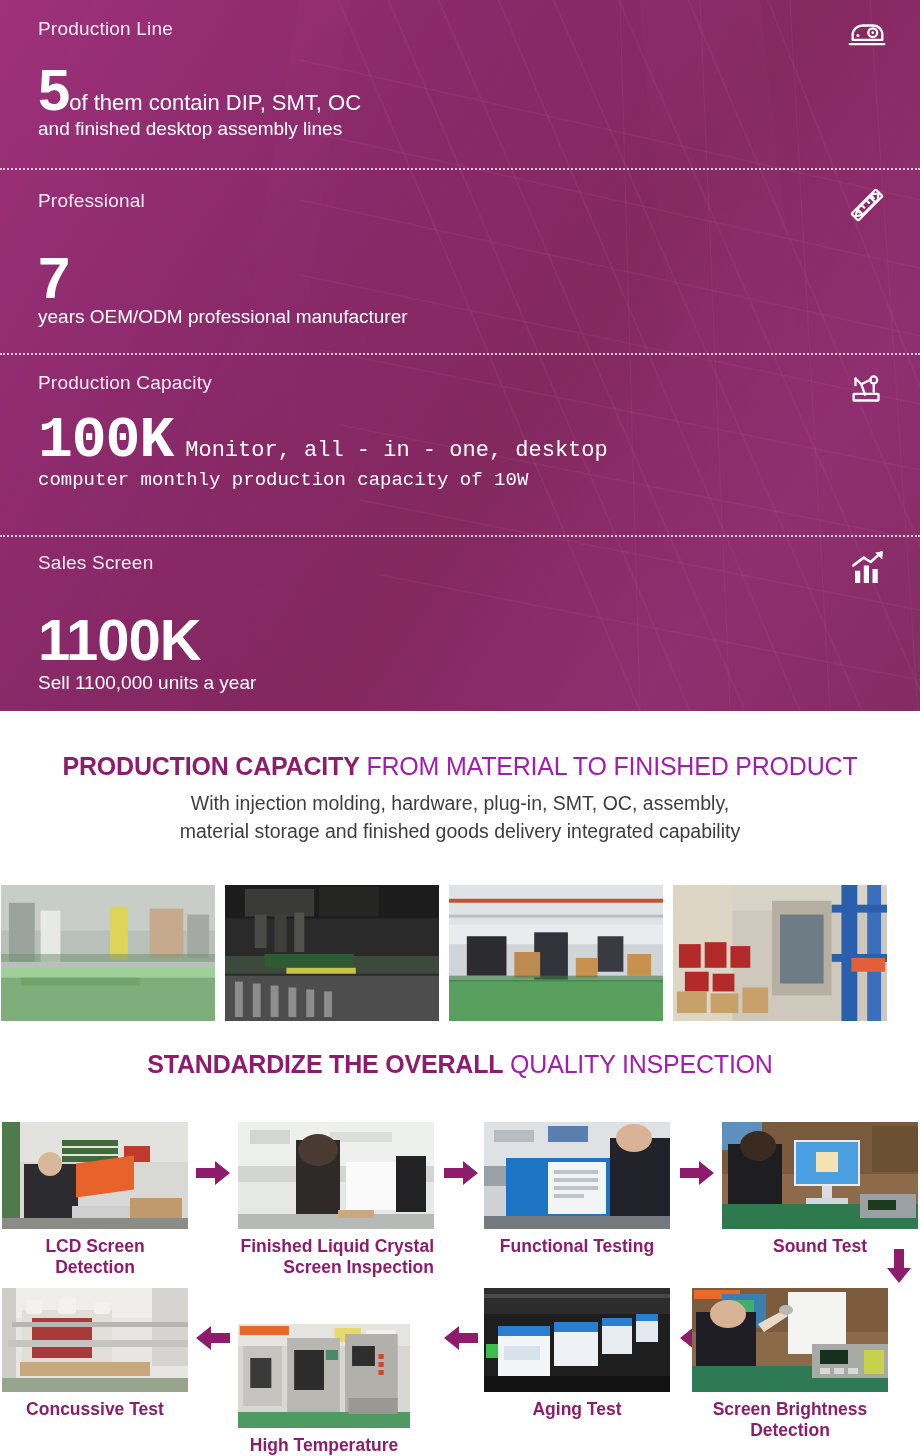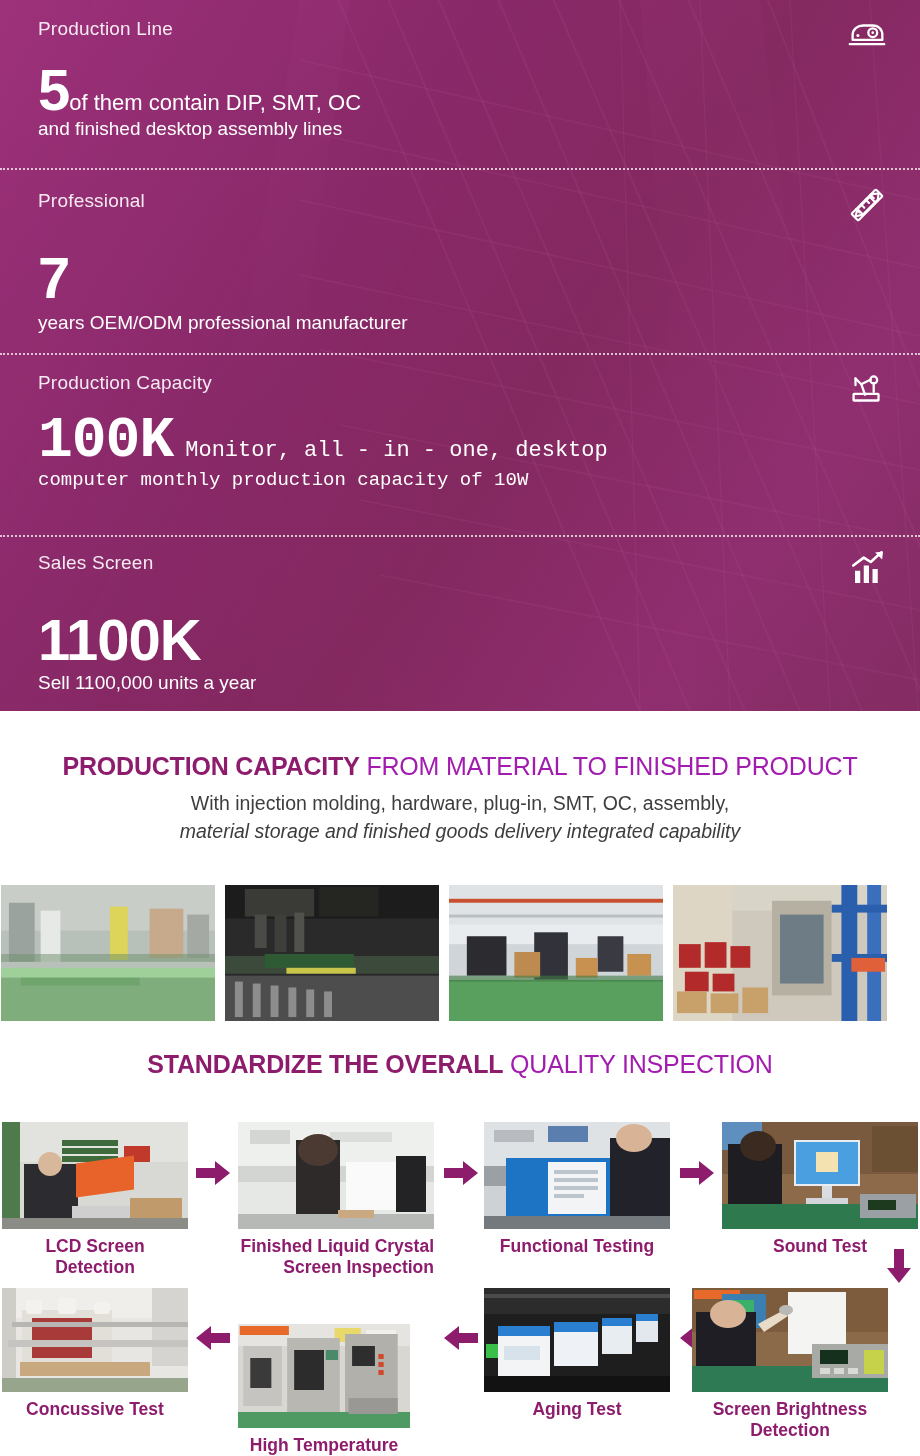--- a/index.html
+++ b/index.html
@@ -203,21 +203,21 @@
       </svg>
     </div>
     <div class="divider" style="top:168px;"></div>
 
     <div class="stat" style="top:190px;">
       <div class="stat-label">Professional</div>
       <div class="stat-body" style="margin-top:38px;">
         <div class="inline-wrap">
           <span class="big">7</span><span class="stat-desc"></span>
         </div>
-        <span class="stat-desc2" style="margin-top:6px;">years OEM/ODM professional manufacturer</span>
+        <span class="stat-desc2" style="">years OEM/ODM professional manufacturer</span>
       </div>
     </div>
     <div class="stat-icon" style="top:182px;">
       <svg viewBox="0 0 48 48" fill="none" stroke="currentColor" stroke-width="2.2" stroke-linecap="round" stroke-linejoin="round">
         <g transform="rotate(-45 24 24)">
           <rect x="6" y="19" width="36" height="10" rx="1"></rect>
           <line x1="13" y1="19" x2="13" y2="24"></line>
           <line x1="20" y1="19" x2="20" y2="24"></line>
           <line x1="27" y1="19" x2="27" y2="24"></line>
           <line x1="34" y1="19" x2="34" y2="24"></line>
@@ -271,21 +271,21 @@
       </svg>
     </div>
   </div>
 
   <div style="position:absolute;top:752px;left:0;width:920px;">
     <div class="section-title">
       <span class="st-bold">PRODUCTION CAPACITY</span>
       <span class="st-light">FROM MATERIAL TO FINISHED PRODUCT</span>
     </div>
     <div class="section-sub">With injection molding, hardware, plug-in, SMT, OC, assembly,</div>
-    <div class="section-sub" style="margin-top:0;font-style:italic;">material storage and finished goods delivery integrated capability</div>
+    <div class="section-sub" style="margin-top:0;">material storage and finished goods delivery integrated capability</div>
   </div>
 
   <div class="photo-row" style="top:884px;left:0;width:920px;">
     <div class="photo" style="width:216px;height:138px;">
       <svg viewBox="0 0 216 138" preserveAspectRatio="none">
         <rect width="216" height="138" fill="#d7dbd4"></rect>
         <rect y="0" width="216" height="46" fill="#c9cdc8"></rect>
         <rect y="46" width="216" height="40" fill="#b8c0ba"></rect>
         <rect y="86" width="216" height="52" fill="#7fae7c"></rect>
         <rect x="0" y="84" width="216" height="10" fill="#9fd09a"></rect>

